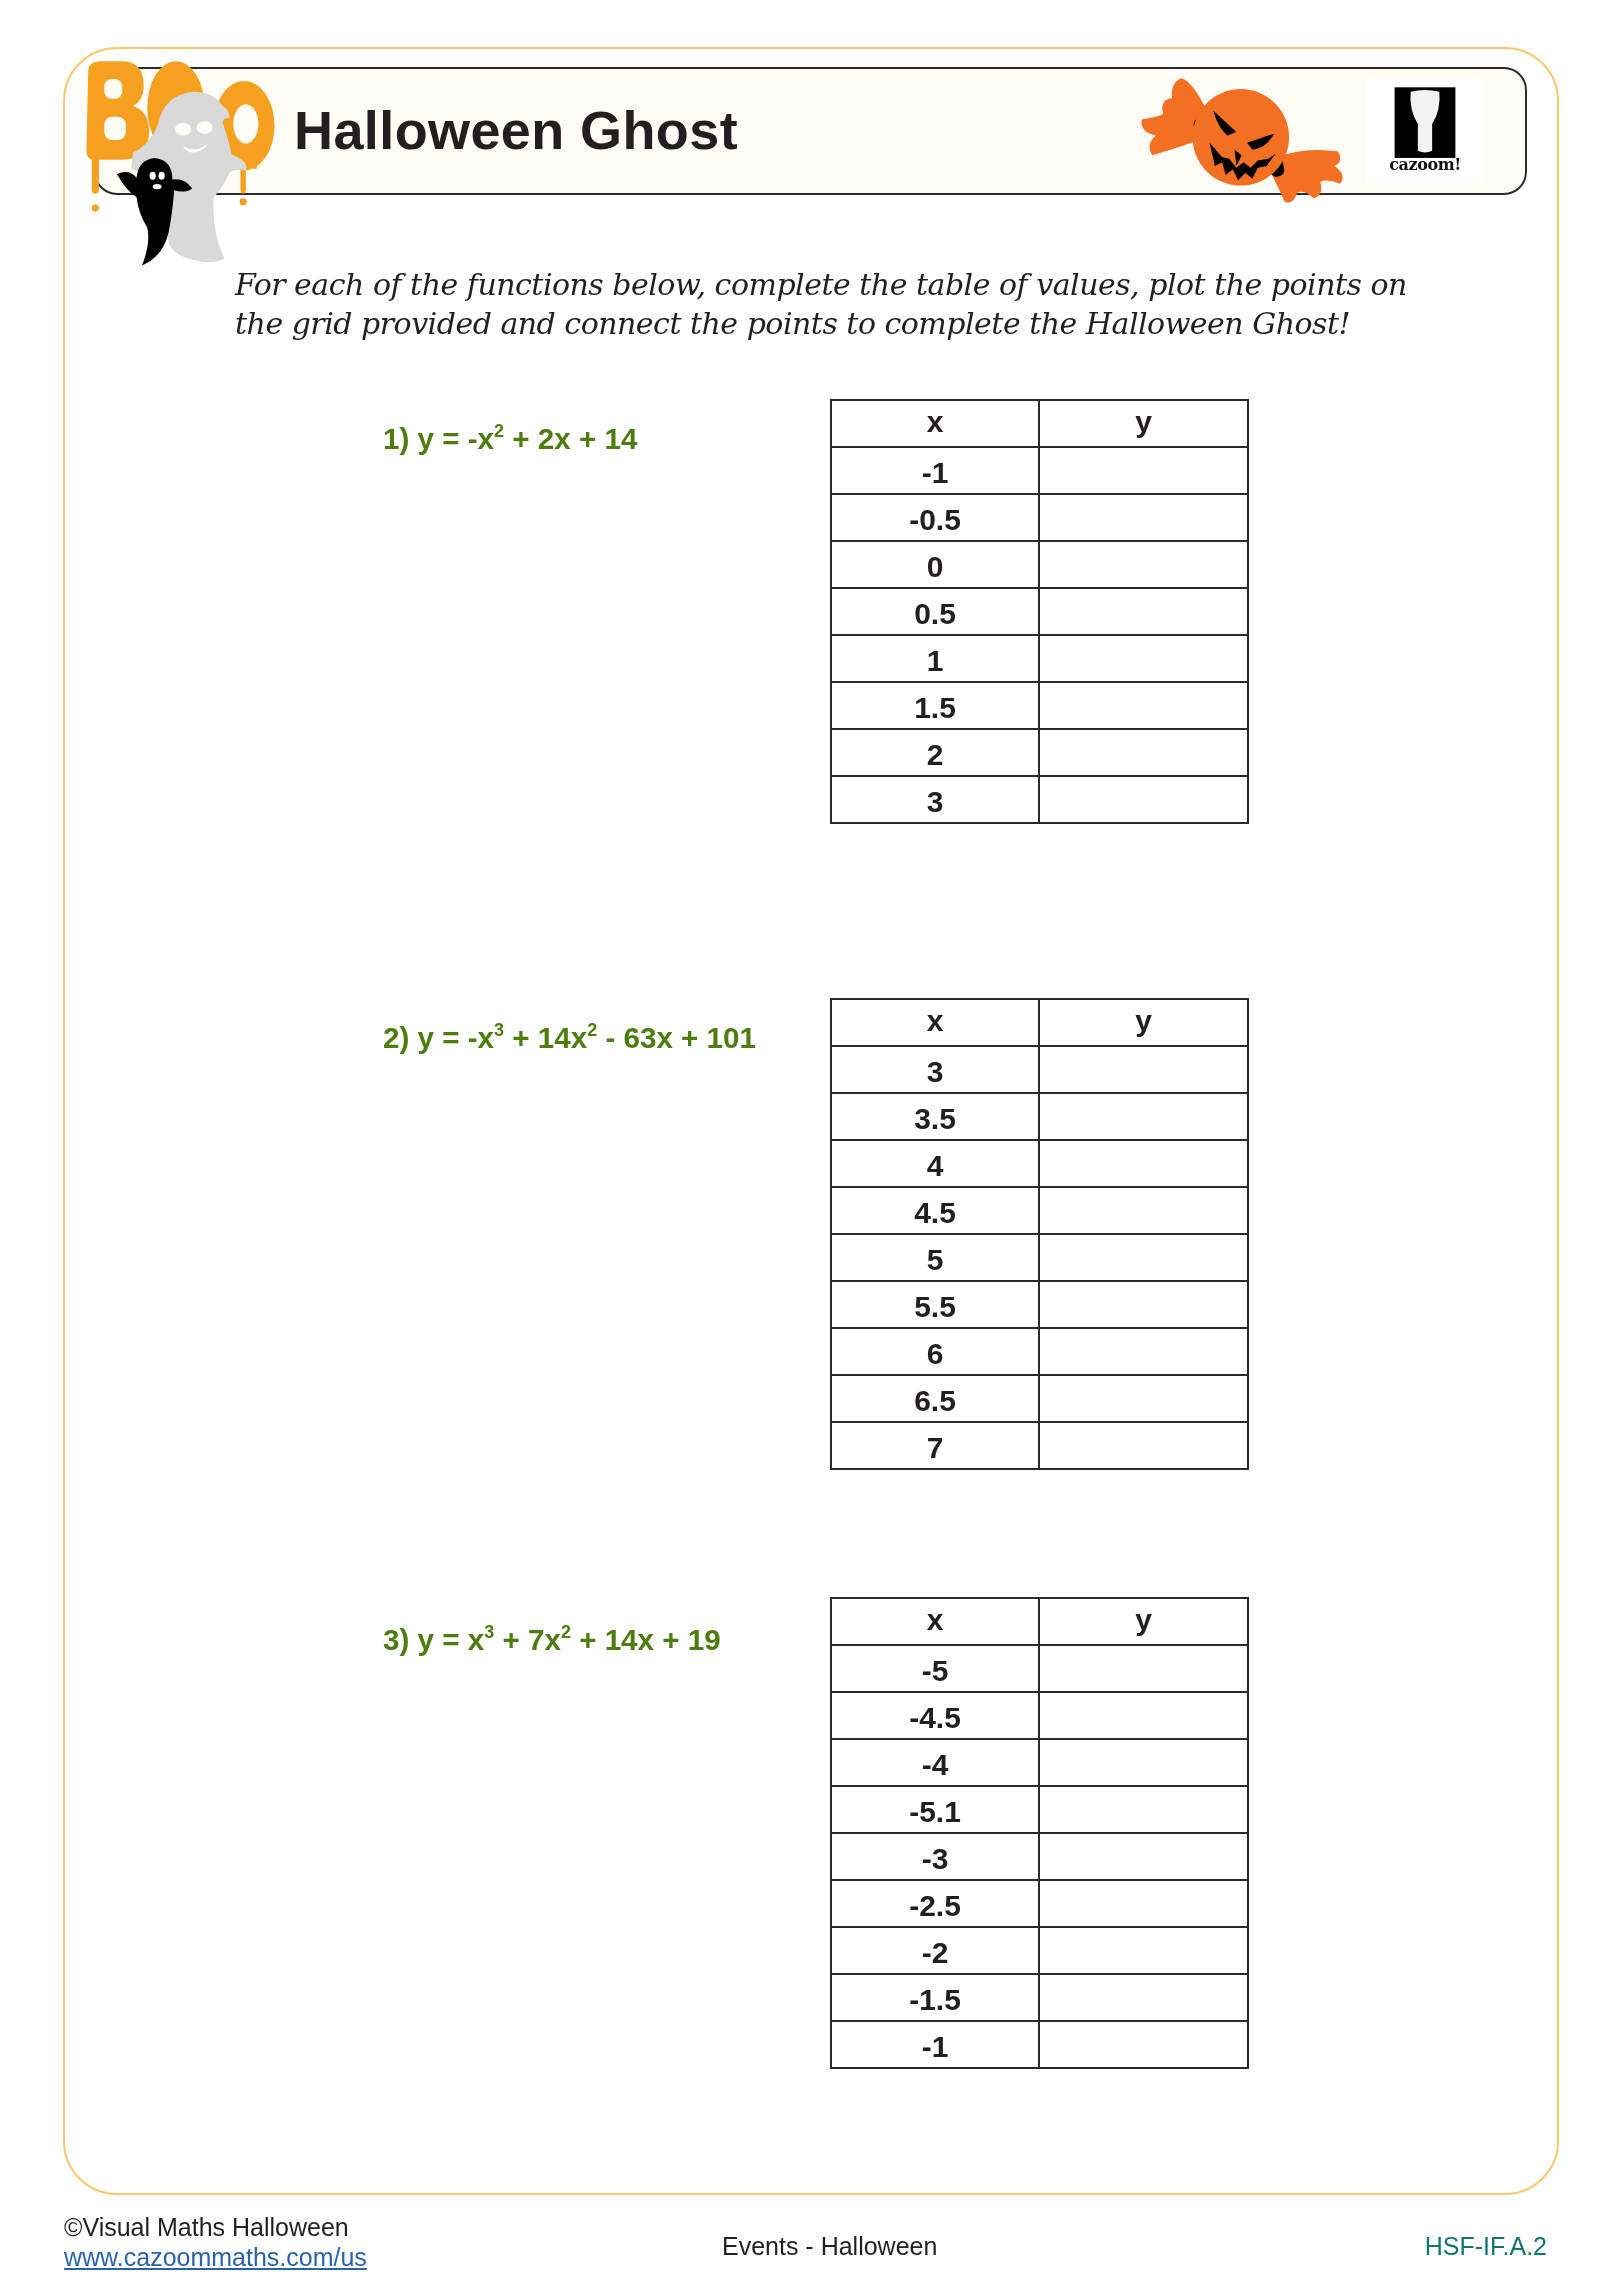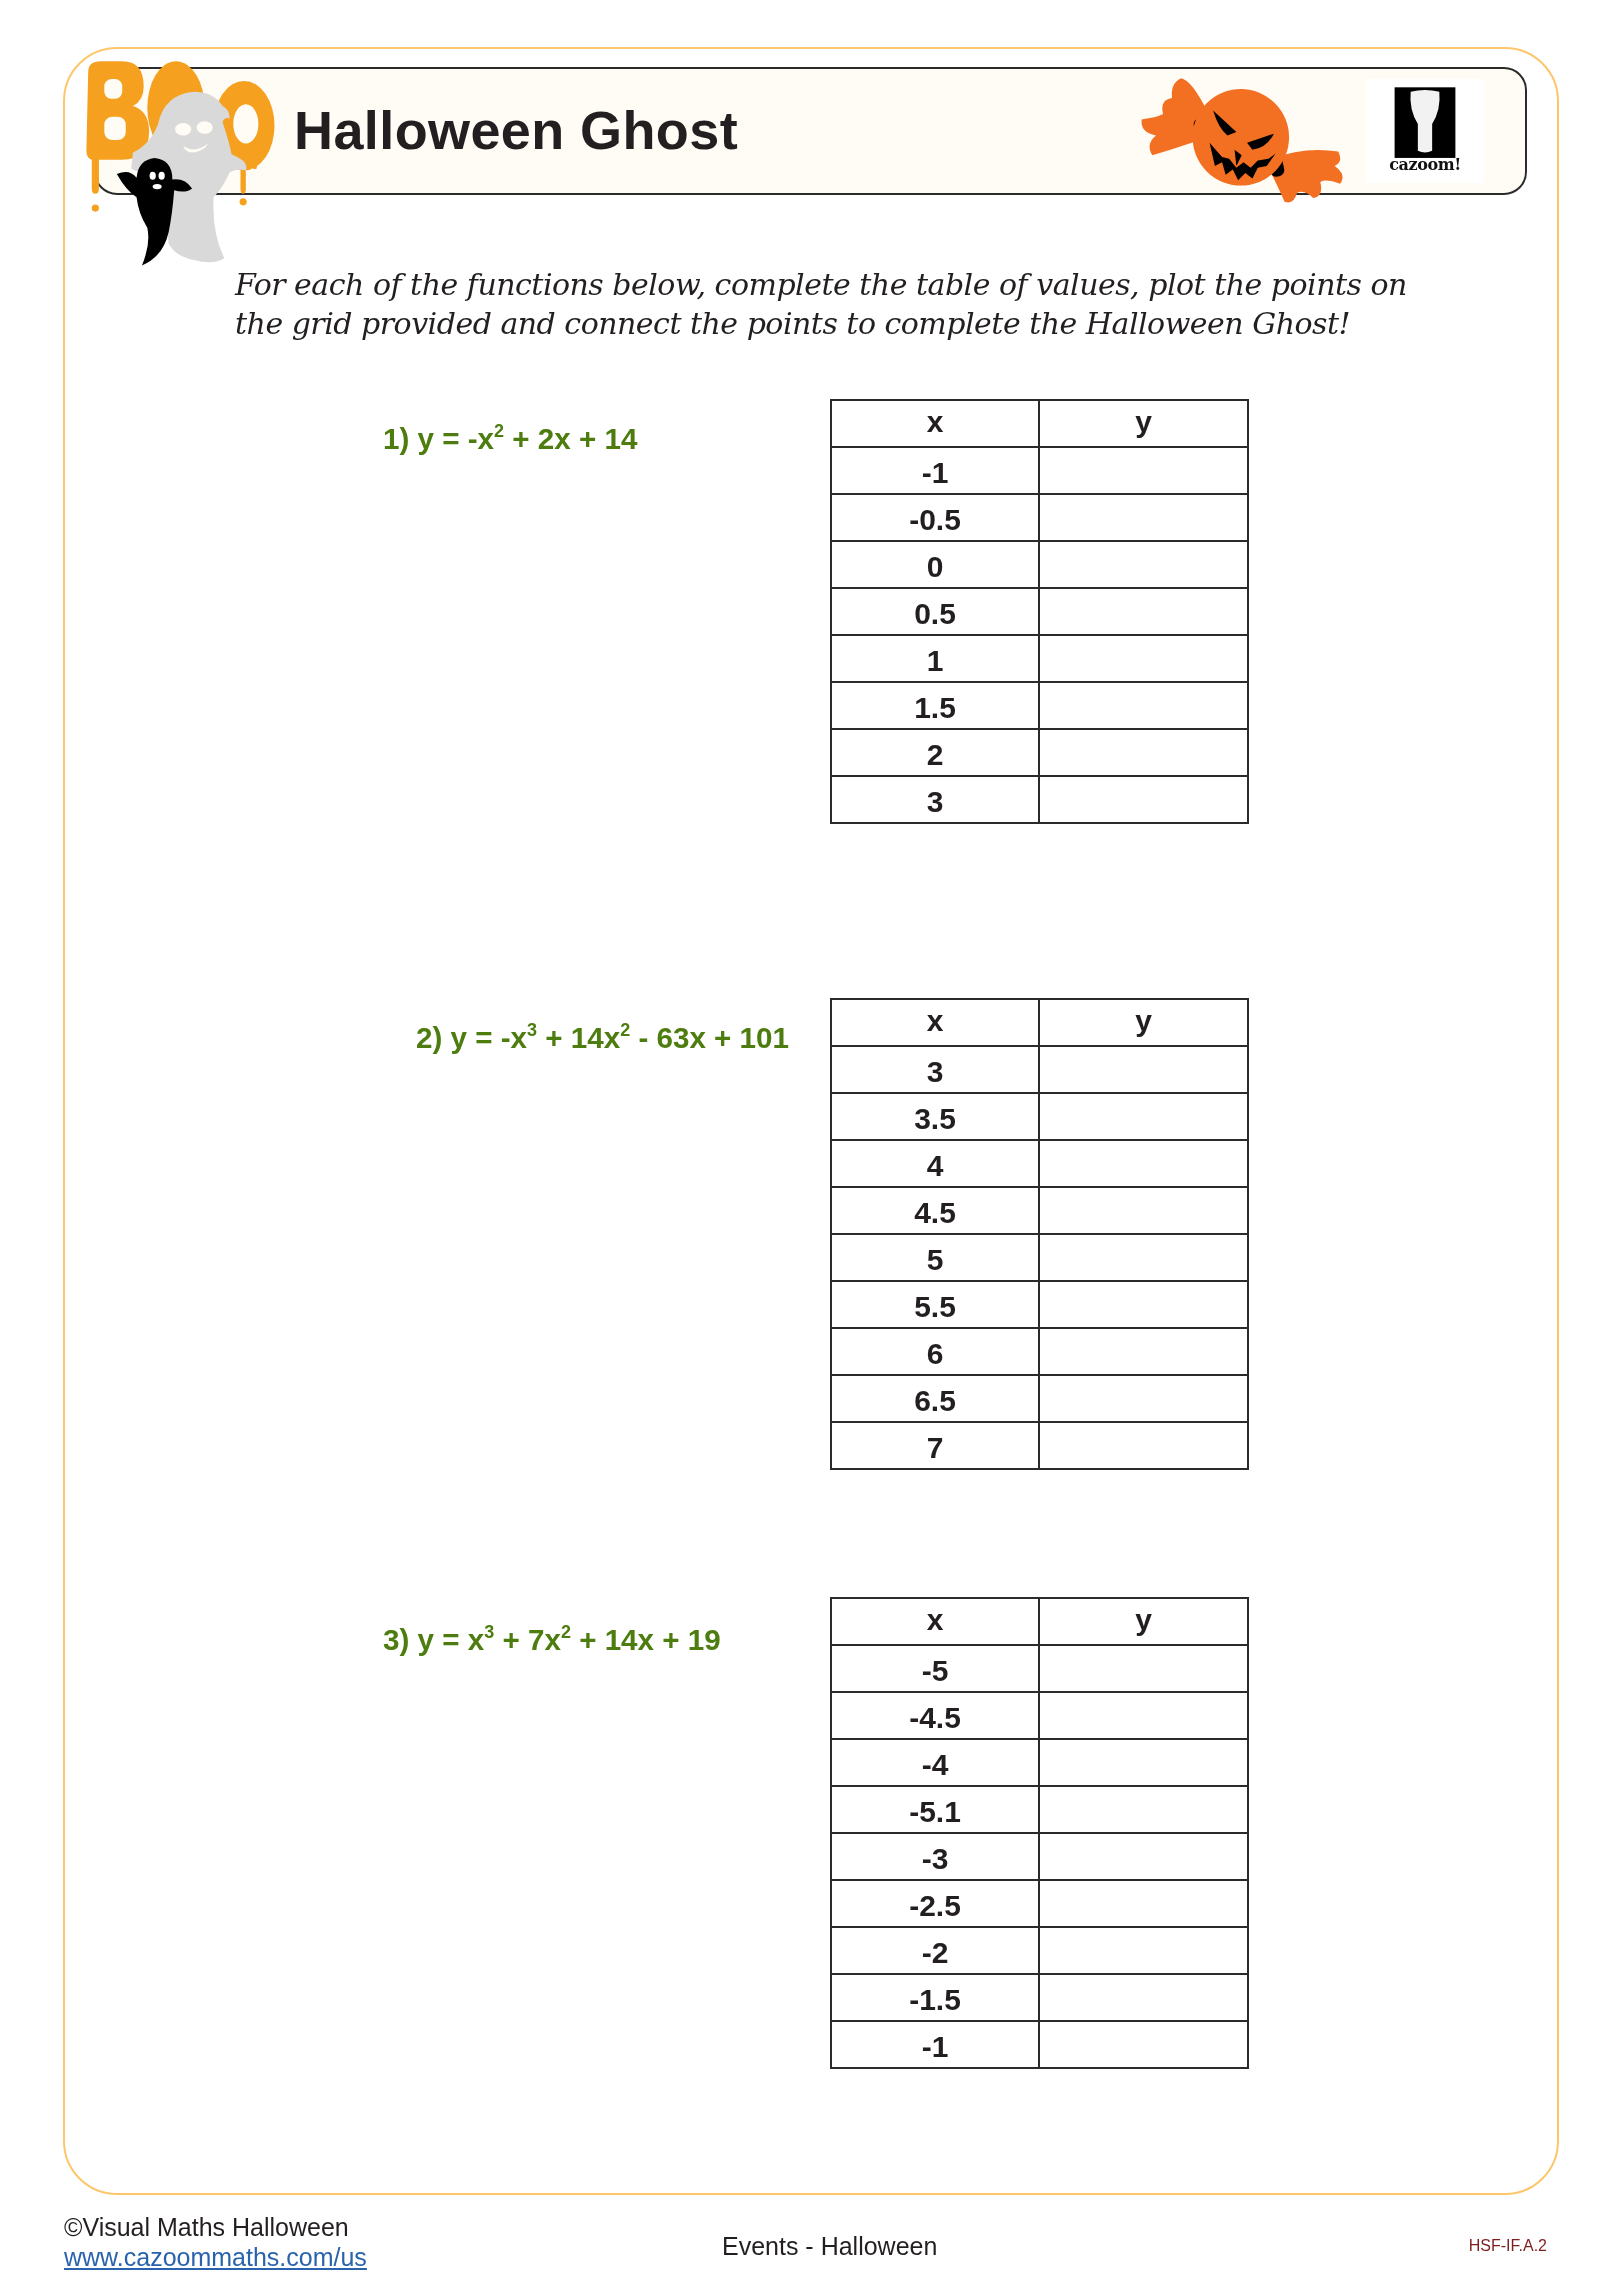--- a/index.html
+++ b/index.html
@@ -40,21 +40,21 @@
                vertical-align: middle; font-family: "Liberation Sans", sans-serif; font-weight: bold;
                font-size: 30px; color: #231f20; box-sizing: border-box; }
   .vtable td.xcol { width: 209px; padding-top: 5.4px; }
   .vtable td.ycol { width: 210px; }
   .vtable tr.head td { font-size: 30px; padding-top: 0; padding-bottom: 3.6px; }
 
   .footer-left { position: absolute; left: 64px; top: 2212px; font-size: 25px; line-height: 30px;
                  color: #231f20; }
   .footer-left .link { color: #2a63ad; text-decoration: underline; display: block; }
   .footer-center { position: absolute; left: 722px; top: 2231px; font-size: 25px; line-height: 30px; color: #231f20; }
-  .footer-right { position: absolute; right: 75px; top: 2231px; font-size: 16px; line-height: 30px; color: #7f1d1d; }
+  .footer-right { position: absolute; right: 75px; top: 2231px; font-size: 25px; line-height: 30px; color: #0f766e; }
 </style>
 </head>
 <body>
 
 <div class="frame"></div>
 
 <div class="header-box"></div>
 
 <svg class="boo-art" viewBox="0 0 225 240" xmlns="http://www.w3.org/2000/svg">
 
@@ -147,21 +147,21 @@
         <td class="xcol">2</td>
         <td class="ycol"></td>
       </tr>
     <tr>
         <td class="xcol">3</td>
         <td class="ycol"></td>
       </tr>
   </tbody>
 </table>
 
-<p class="equation" style="top: 1020px; margin-left: 33px;">
+<p class="equation" style="top: 1020px;">
   <span>2)</span>
   <span>y = -x</span><sup>3</sup><span> + 14x</span><sup>2</sup><span> - 63x + 101</span>
 </p>
 <table class="vtable" style="top: 998px;">
   <tbody>
     <tr class="head">
       <td class="xcol">x</td>
       <td class="ycol">y</td>
     </tr>
     <tr>

